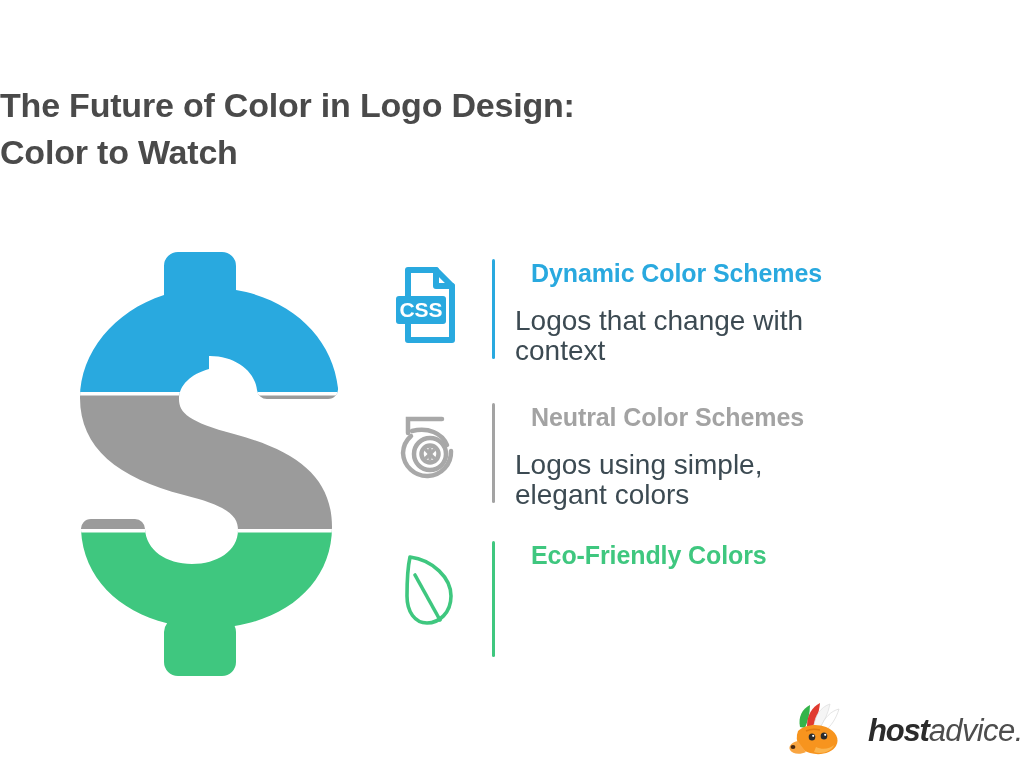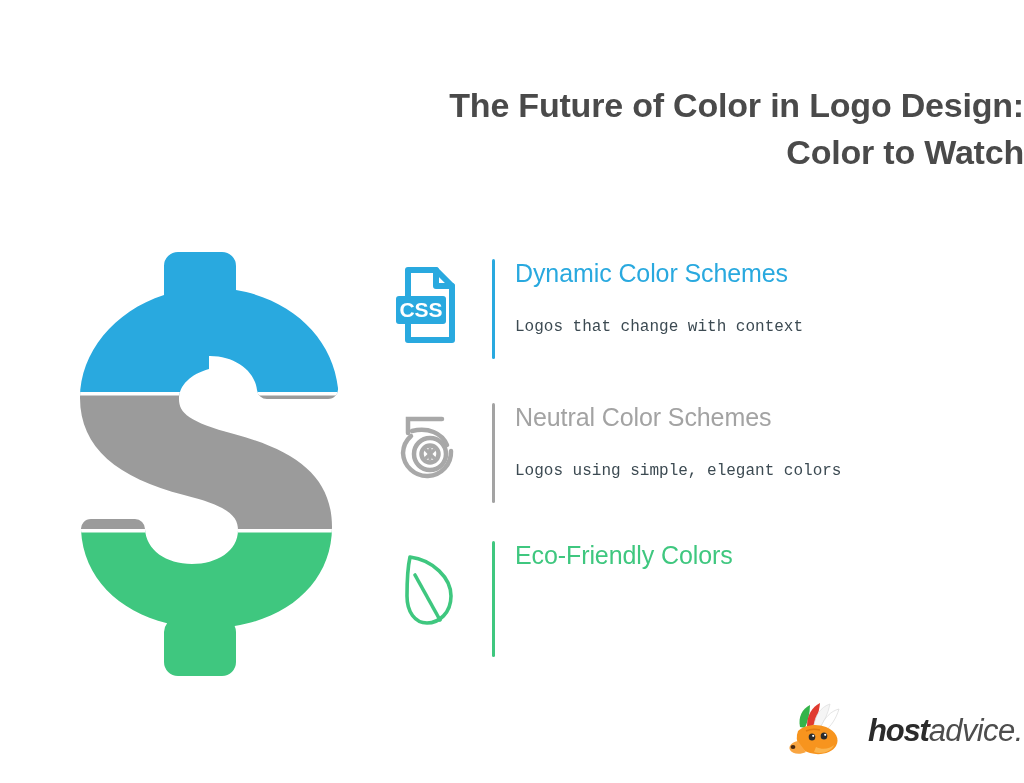--- a/index.html
+++ b/index.html
@@ -18,21 +18,21 @@
     height: 783px;
     background: #ffffff;
   }
 
   
   #title-block {
     position: absolute;
     left: 0;
     top: 82px;
     width: 1024px;
-    text-align: right;
+    text-align: left;
   }
   .title-line {
     font-size: 34px;
     font-weight: bold;
     color: #4a4a4a;
     line-height: 47px;
     letter-spacing: -0.2px;
     white-space: nowrap;
   }
 
@@ -83,37 +83,37 @@
   .divider-green { background: #3fc77f; }
 
   .trend-text {
     flex: 1 1 auto;
     padding-left: 20px;
     padding-top: 2px;
   }
 
   .trend-heading {
     font-size: 25px;
-    font-weight: normal;
+    font-weight: bold;
     line-height: 32px;
     letter-spacing: -0.1px;
     white-space: nowrap;
+    margin-left: 16px;
   }
   .heading-blue  { color: #29a9df; }
   .heading-gray  { color: #a3a3a3; }
   .heading-green { color: #3fc77f; }
 
   .trend-body {
-    font-size: 16px;
+    font-size: 28px;
     font-weight: normal;
     color: #3c4a52;
     line-height: 30px;
-    margin-top: 23px;
+    margin-top: 17px;
     max-width: 330px;
-    font-family: Liberation Mono, monospace;
   }
 
   
   #trend-item-1 { height: 108px; }
   #trend-item-2 { height: 108px; margin-bottom: 30px; }
   #trend-item-3 { height: 130px; justify-content: flex-end; }
   #trend-item-3 .trend-divider { margin: 4px 0 10px 24px; }
 
   
   #footer-logo {

